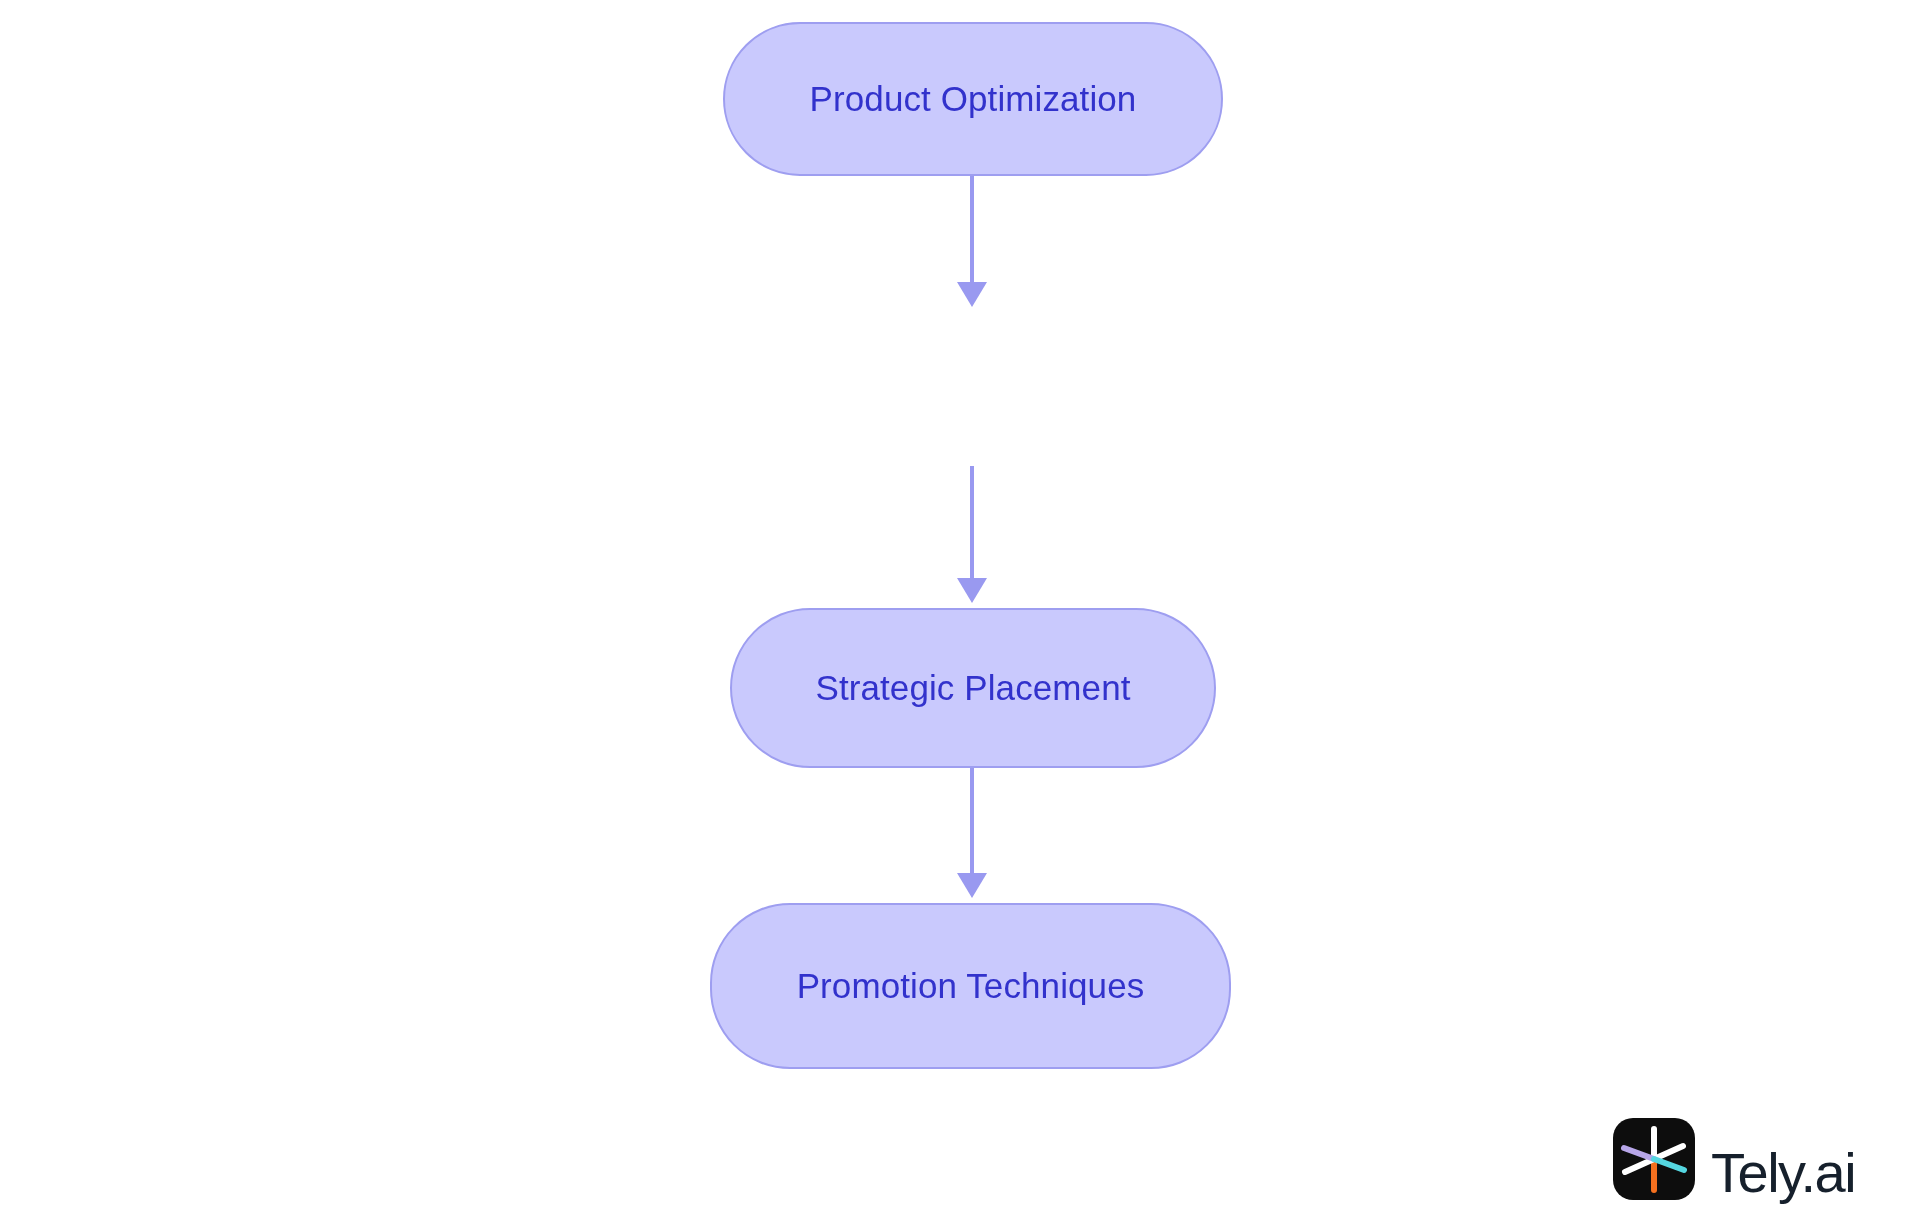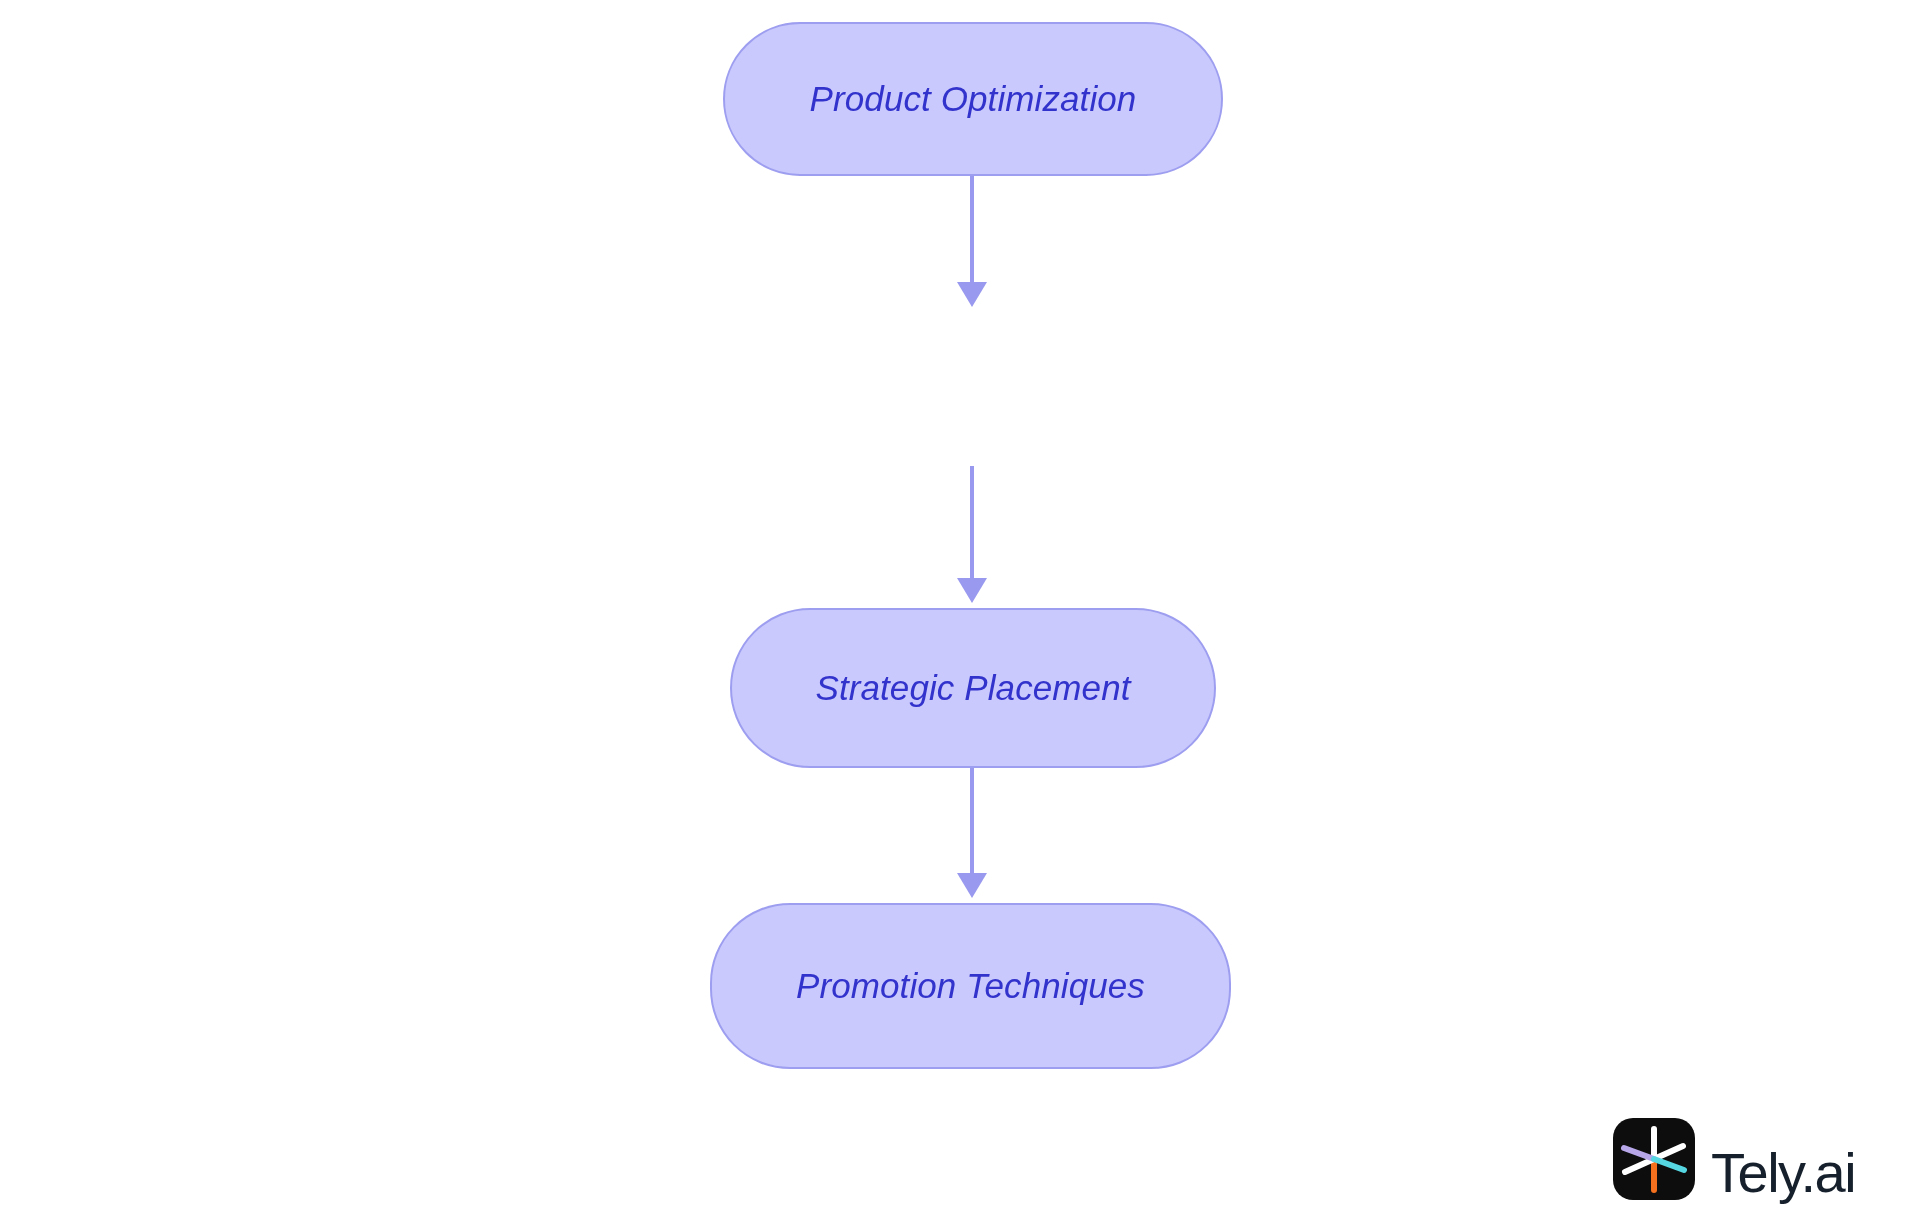--- a/index.html
+++ b/index.html
@@ -22,21 +22,20 @@
     width: 1920px;
     height: 1215px;
   }
 
   .flow-layer {
     position: absolute;
     left: 0;
     top: 0;
     width: 1740px;
     height: 1215px;
-    font-style: italic;
   }
 
   
   .node {
     position: absolute;
     box-sizing: border-box;
     background: #c9c9fd;
     border: 2px solid #9e9ef0;
     border-radius: 80px;
     display: flex;

